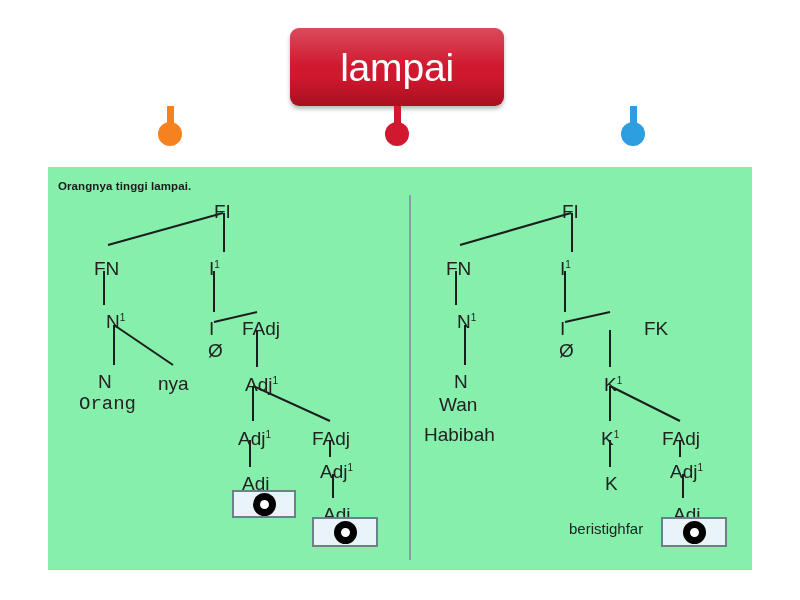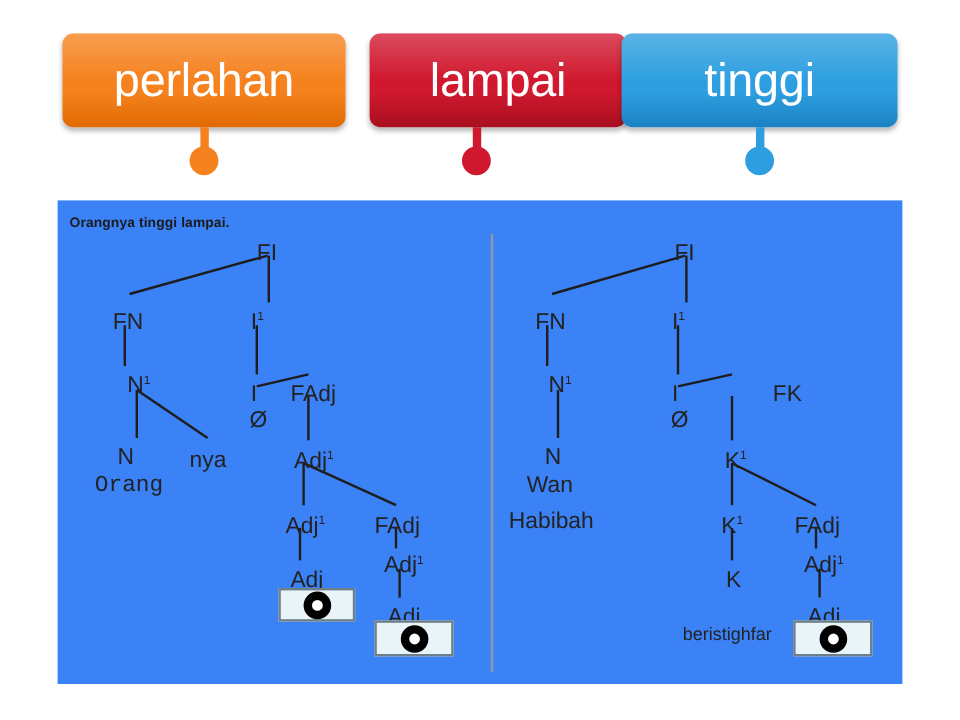--- a/index.html
+++ b/index.html
@@ -68,21 +68,21 @@
     border-radius: 50%;
   }
 
   
   #activity-panel {
     position: absolute;
     left: 48px;
     top: 167px;
     width: 704px;
     height: 403px;
-    background: #3b82f6;
+    background: #86efac;
   }
   .panel-divider {
     position: absolute;
     left: 361px;
     top: 28px;
     width: 2px;
     height: 365px;
     background: #8d9ba2;
   }
   .tree-title {
@@ -143,39 +143,29 @@
     border-radius: 50%;
     border: 7px solid #000000;
     background: #ffffff;
     box-sizing: border-box;
   }
 </style>
 </head>
 <body>
 
 <div id="tiles-tray">
-    <div class="tile-group" style="left: 52px;">
-      <div class="tile" style="width: 236px; background: linear-gradient(rgb(245, 130, 31) 0%, rgb(245, 130, 31) 62%, rgb(224, 106, 0) 100%);">
-        <span class="tile-label">perlahan</span>
-      </div>
-    </div>
     <div class="pin-stem" style="left: 167px; top: 106px; height: 22px; background: rgb(245, 130, 31);"></div>
     <div class="pin-ball" style="left: 158px; top: 122px; background: rgb(245, 130, 31);"></div>
-    <div class="tile-group" style="left: 308px;">
+    <div class="tile-group" style="left: 290px;">
       <div class="tile" style="width: 214px; background: linear-gradient(rgb(208, 24, 47) 0%, rgb(208, 24, 47) 62%, rgb(168, 16, 31) 100%);">
         <span class="tile-label">lampai</span>
       </div>
     </div>
     <div class="pin-stem" style="left: 394px; top: 106px; height: 22px; background: rgb(208, 24, 47);"></div>
     <div class="pin-ball" style="left: 385px; top: 122px; background: rgb(208, 24, 47);"></div>
-    <div class="tile-group" style="left: 518px;">
-      <div class="tile" style="width: 230px; background: linear-gradient(rgb(45, 159, 224) 0%, rgb(45, 159, 224) 62%, rgb(27, 130, 196) 100%);">
-        <span class="tile-label">tinggi</span>
-      </div>
-    </div>
     <div class="pin-stem" style="left: 630px; top: 106px; height: 22px; background: rgb(45, 159, 224);"></div>
     <div class="pin-ball" style="left: 621px; top: 122px; background: rgb(45, 159, 224);"></div>
   </div>
 
 <div id="activity-panel">
   <div class="panel-divider"></div>
 <svg class="tree-svg" viewBox="0 0 704 403">
       <line x1="175" y1="46" x2="60" y2="78"></line>
       <line x1="176" y1="46" x2="176" y2="85"></line>
       <line x1="56" y1="104" x2="56" y2="138"></line>

